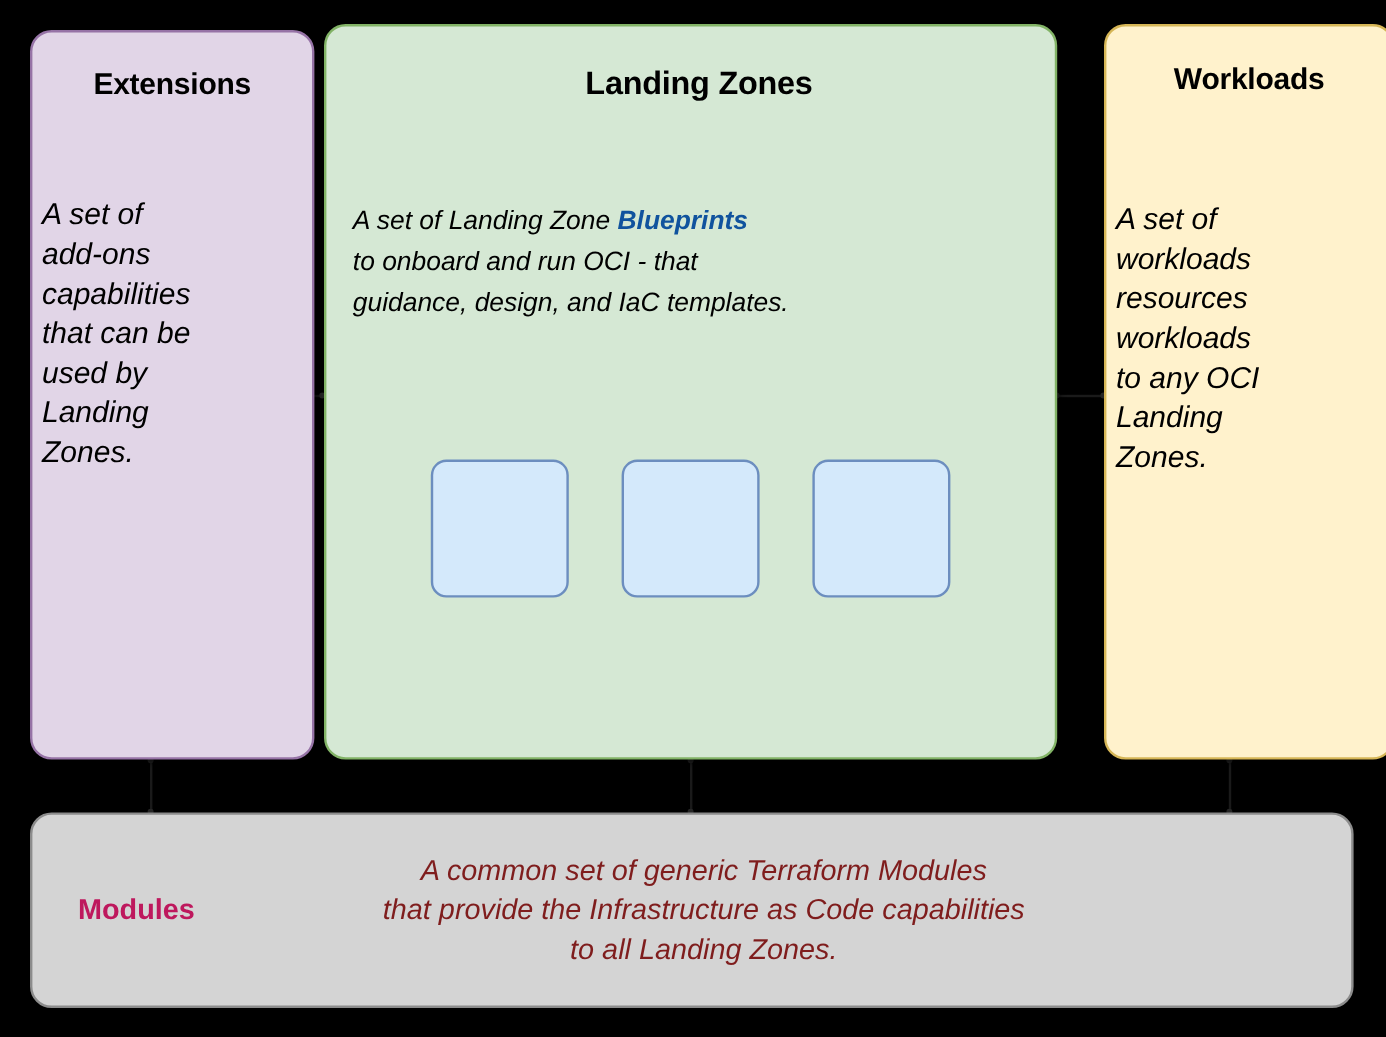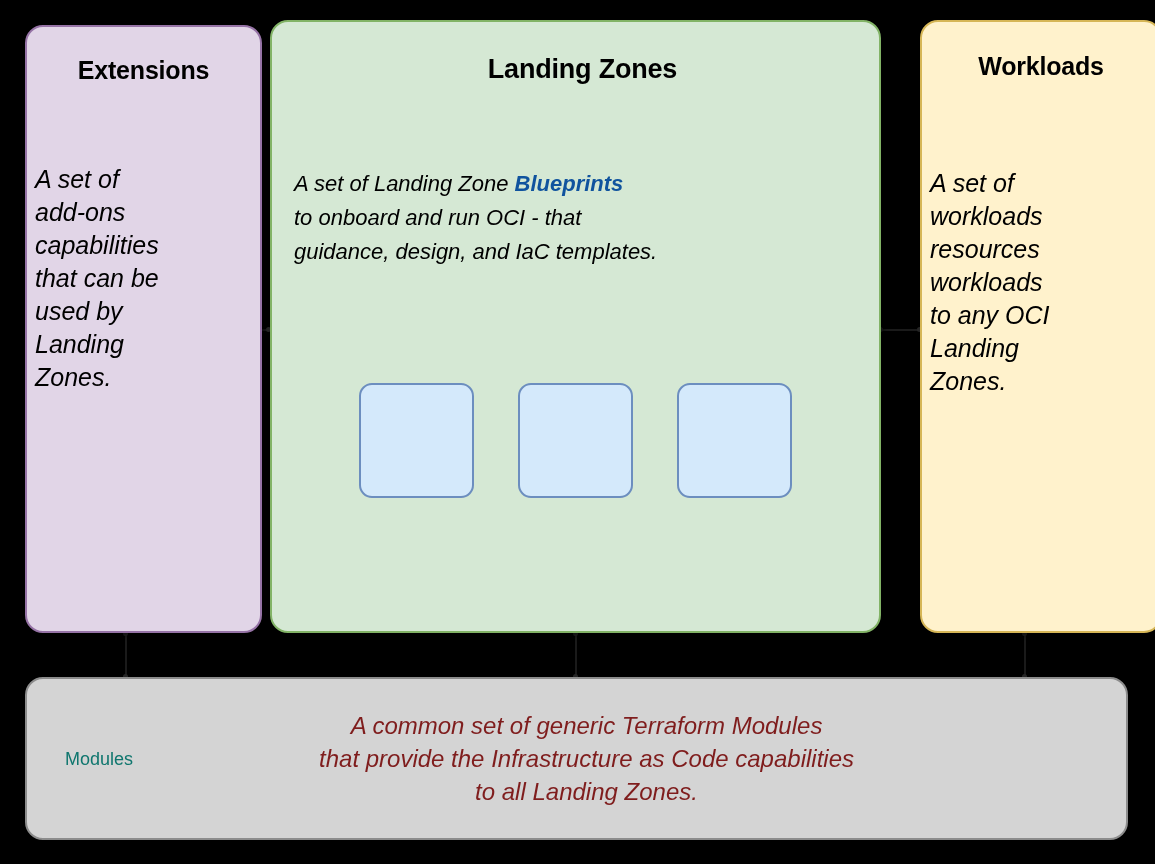--- a/index.html
+++ b/index.html
@@ -143,23 +143,23 @@
     background: #d4d4d4;
     border-color: #8c8c8c;
     display: flex;
     align-items: center;
   }
   #modules-label {
     position: absolute;
     left: 38px;
     top: 50%;
     transform: translateY(-50%);
-    font-weight: normal;
-    font-size: 18px;
-    color: #0f766e;
+    font-weight: bold;
+    font-size: 24px;
+    color: #be185d;
     white-space: nowrap;
   }
   #modules-body {
     width: 100%;
     text-align: center;
     font-style: italic;
     font-size: 24px;
     line-height: 33px;
     color: #7f1d1d;
     padding-left: 60px;

